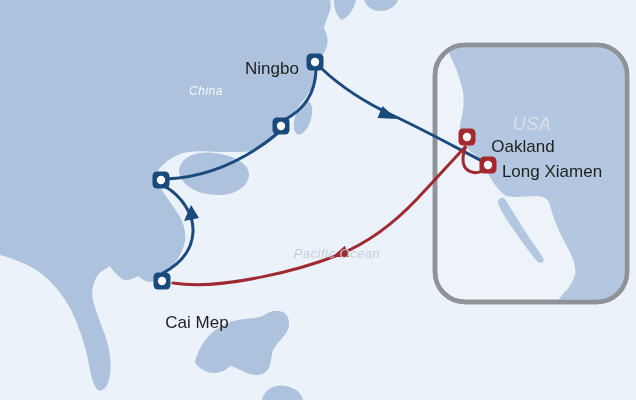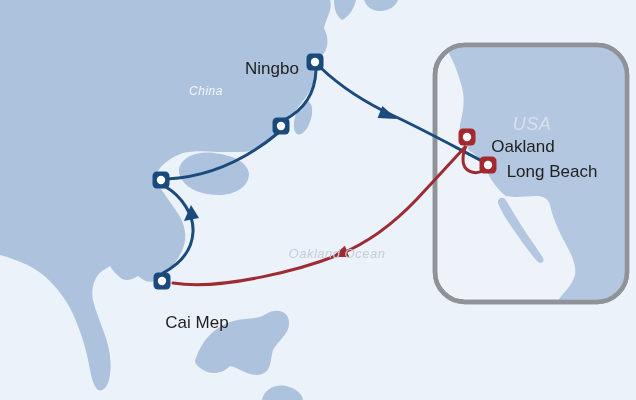--- a/index.html
+++ b/index.html
@@ -106,19 +106,19 @@
       </g>
       <g>
         <rect x="479.5" y="156.5" width="17" height="17" rx="4.5" style="fill:var(--marker-red)"></rect>
         <circle cx="488" cy="165" r="4.2" fill="#ffffff"></circle>
       </g>
     </g>
   </svg>
 
   <div class="label region-label label-china pos-china">China</div>
   <div class="label region-label label-usa pos-usa">USA</div>
-  <div class="label region-label label-ocean pos-ocean">Oakland Ocean</div>
+  <div class="label region-label label-ocean pos-ocean">Pacific Ocean</div>
 
   <div class="label port-label pos-ningbo">Ningbo</div>
   <div class="label port-label pos-caimep">Cai Mep</div>
   <div class="label port-label pos-oakland">Oakland</div>
-  <div class="label port-label pos-longbeach">Long Beach</div>
+  <div class="label port-label pos-longbeach">Long Xiamen</div>
 </div>
 
 </body></html>

